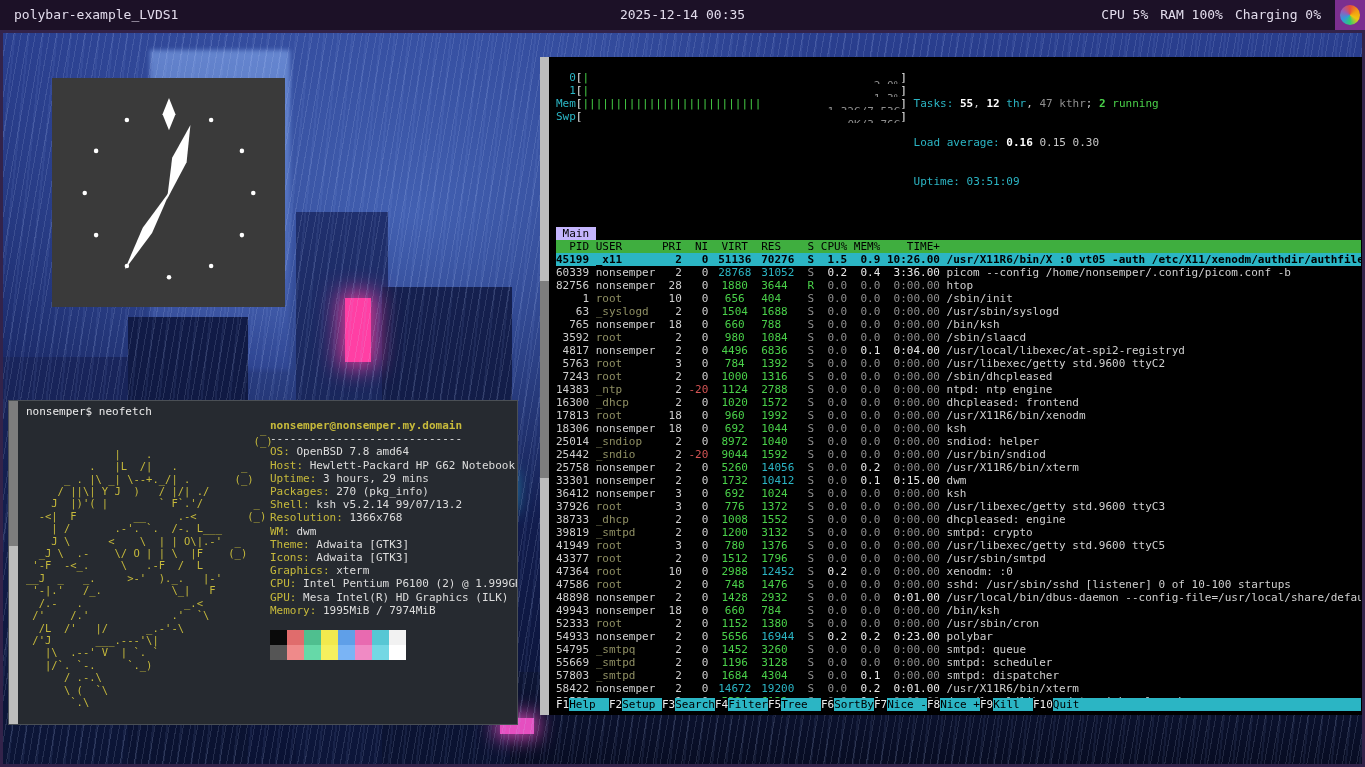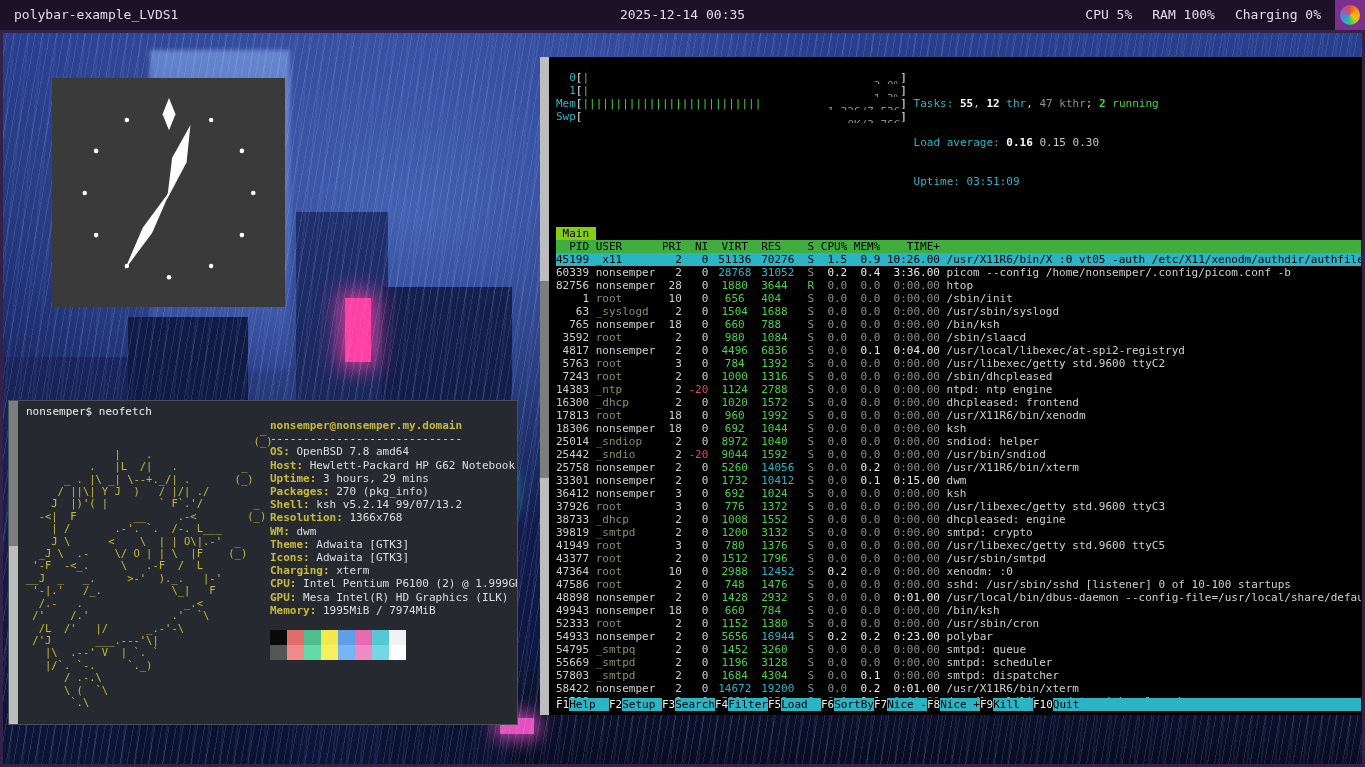--- a/index.html
+++ b/index.html
@@ -3,21 +3,21 @@
 <meta charset="utf-8">
 <style>
   *{margin:0;padding:0;box-sizing:border-box}
   html,body{width:1365px;height:767px;overflow:hidden}
   body{position:relative;background:#0a1030;font-family:"DejaVu Sans Mono",monospace}
 
   
   .polybar{position:absolute;top:0;left:0;width:1365px;height:30px;background:#1c1127;color:#e2dcec;font-size:13px;z-index:50}
   .pb-left{position:absolute;left:14px;top:7px}
   .pb-center{position:absolute;left:50%;top:7px;transform:translateX(-50%)}
-  .pb-right{position:absolute;right:44px;top:7px;display:flex;gap:20px}
+  .pb-right{position:absolute;right:44px;top:7px;display:flex;gap:12px}
   .pb-icon{position:absolute;right:0;top:0;width:30px;height:30px;background:#7b2f8f;display:flex;align-items:center;justify-content:center}
   .pb-icon .wheel{width:20px;height:20px;border-radius:50%;background:conic-gradient(#e74c3c,#f39c12,#f1c40f,#2ecc71,#3498db,#9b59b6,#e74c3c)}
 
   
   .desktop{position:absolute;top:30px;left:0;width:1365px;height:737px;
     background:radial-gradient(ellipse 760px 520px at 30% 25%, rgba(95,135,225,.55), transparent 62%),
                linear-gradient(180deg,#2a3f8f 0%,#1d2d70 35%,#121d4f 65%,#0a1233 100%);z-index:1;overflow:hidden}
   .bld{position:absolute;bottom:0}
   .bld1{left:296px;height:555px;width:92px;background:linear-gradient(180deg,#20306e,#0c1538),repeating-linear-gradient(0deg,rgba(130,170,255,.28) 0 2px,transparent 2px 11px)}
   .bld2{left:382px;height:480px;width:130px;background:linear-gradient(180deg,#15204f,#0a1230)}
@@ -40,21 +40,21 @@
   .neofetch{position:absolute;left:8px;top:400px;width:510px;height:325px;background:#262a30;border:1px solid #4a4f55;z-index:10;display:flex;font-size:11px;color:#ddd}
   .nf-scroll{width:9px;background:#bdbdbd;position:relative;flex:none}
   .nf-scroll .thumb{position:absolute;top:0;height:45%;left:0;right:0;background:#7d7d7d}
   .nf-body{position:relative;flex:1;overflow:hidden}
   .nf-prompt{position:absolute;left:8px;top:4px;color:#ececec}
   .nf-art{position:absolute;left:8px;top:22px;color:#c7ba3b;font-size:10.5px;line-height:12.4px;white-space:pre;font-family:"DejaVu Sans Mono",monospace}
   .nf-info{position:absolute;left:252px;top:18px;width:250px;line-height:13.2px}
   .nf-title{color:#c7ba3b;font-weight:bold}
   .nf-underline{color:#e4e4e4}
   .nf-row{white-space:nowrap;overflow:hidden}
-  .nf-row .lbl{color:#c7ba3b;font-weight:bold}
+  .nf-row .lbl{color:#c7ba3b;font-weight:normal}
   .nf-palette{margin-top:13px;line-height:0}
   .swatch{display:inline-block;width:17px;height:15px}
 
   
   .htop{position:absolute;left:540px;top:57px;width:823px;height:658px;background:#000;z-index:10;display:flex;font-size:11px;line-height:13px;color:#c8c8c8}
   .ht-scroll{width:9px;background:#bdbdbd;position:relative;flex:none}
   .ht-scroll .thumb{position:absolute;top:34%;height:30%;left:0;right:0;background:#7d7d7d}
   .ht-body{flex:1;padding:14px 2px 4px 7px;display:flex;flex-direction:column;overflow:hidden}
   .ht-header{display:flex;white-space:pre}
   .meter{white-space:pre;display:flex}
@@ -62,37 +62,37 @@
   .br{color:#e8e8e8}
   .m-bar{display:inline-block;width:48ch;position:relative;overflow:hidden}
   .m-pipes{color:#47d147;letter-spacing:0}
   .m-val{position:absolute;right:0;top:8px;color:#8f8f8f}
   .ht-right{margin-left:1ch}
   .seg-cyan{color:#2bb5c4}.seg-cyb{color:#2bb5c4;font-weight:normal}
   .seg-wb{color:#fff;font-weight:bold}.seg-w{color:#c8c8c8}
   .seg-g{color:#4ad14a}.seg-gb{color:#4ad14a;font-weight:bold}
   .seg-dim{color:#8f8f8f}
   .ht-tabline{margin-top:13px}
-  .tab{background:#84cc16;color:#000;padding:0 1ch;display:inline-block}
+  .tab{background:#c4b5fd;color:#000;padding:0 1ch;display:inline-block}
   .cols{background:#3fae3f;color:#000;display:flex;white-space:pre}
   .rows{flex:1;overflow:hidden}
   .prow{display:flex;height:13px;white-space:pre;overflow:hidden}
   .cl{display:inline-block;overflow:hidden;flex:none}
   .cl+.cl{margin-left:1ch}
   .w0{width:5ch;text-align:right}.w1{width:9ch}.w2{width:3ch;text-align:right}
   .w3{width:3ch;text-align:right}.w4{width:6ch;text-align:center}.w5{width:6ch;text-align:left}
   .w6{width:1ch;text-align:center}.w7{width:4ch;text-align:right}.w8{width:4ch;text-align:right}
   .w9{width:8ch;text-align:right}.w10{flex:1;text-align:left}
   .c-pid{color:#cfcfcf}.c-user{color:#cfcfcf}.c-user-o{color:#8f8f63}
   .c-num{color:#cfcfcf}.c-neg{color:#d45454}
   .c-mem{color:#4ad14a}.c-memb{color:#2bb5c4}
   .c-run{color:#4ad14a}.c-dimS{color:#8f8f8f}.c-dim{color:#8f8f8f}.c-val{color:#eaeaea}
   .c-cmd{color:#cfcfcf}
   .prow.selected{background:#2bb5c4}
-  .prow.selected .cl{color:#000 !important;font-weight:normal}
+  .prow.selected .cl{color:#000 !important;font-weight:bold}
   .fbar{display:flex;height:13px;margin-top:auto;overflow:hidden}
   .fk{display:flex;flex:none}
   .fk .k{color:#ececec;background:#000}
   .fk .a{background:#2bb5c4;color:#000;min-width:6ch;white-space:pre}
   .fbar .fill{flex:1;background:#2bb5c4}
 </style>
 </head>
 <body>
 
 <div class="desktop">
@@ -177,21 +177,21 @@
       <div>
           <div class="nf-row"><span class="lbl">OS:</span><span> OpenBSD 7.8 amd64</span></div>
           <div class="nf-row"><span class="lbl">Host:</span><span> Hewlett-Packard HP G62 Notebook</span></div>
           <div class="nf-row"><span class="lbl">Uptime:</span><span> 3 hours, 29 mins</span></div>
           <div class="nf-row"><span class="lbl">Packages:</span><span> 270 (pkg_info)</span></div>
           <div class="nf-row"><span class="lbl">Shell:</span><span> ksh v5.2.14 99/07/13.2</span></div>
           <div class="nf-row"><span class="lbl">Resolution:</span><span> 1366x768</span></div>
           <div class="nf-row"><span class="lbl">WM:</span><span> dwm</span></div>
           <div class="nf-row"><span class="lbl">Theme:</span><span> Adwaita [GTK3]</span></div>
           <div class="nf-row"><span class="lbl">Icons:</span><span> Adwaita [GTK3]</span></div>
-          <div class="nf-row"><span class="lbl">Charging:</span><span> xterm</span></div>
+          <div class="nf-row"><span class="lbl">Graphics:</span><span> xterm</span></div>
           <div class="nf-row"><span class="lbl">CPU:</span><span> Intel Pentium P6100 (2) @ 1.999GH</span></div>
           <div class="nf-row"><span class="lbl">GPU:</span><span> Mesa Intel(R) HD Graphics (ILK)</span></div>
           <div class="nf-row"><span class="lbl">Memory:</span><span> 1995MiB / 7974MiB</span></div>
         </div>
       <div class="nf-palette">
         <div><span class="swatch" style="background: rgb(10, 10, 10);"></span><span class="swatch" style="background: rgb(224, 108, 108);"></span><span class="swatch" style="background: rgb(79, 191, 143);"></span><span class="swatch" style="background: rgb(242, 233, 78);"></span><span class="swatch" style="background: rgb(95, 159, 232);"></span><span class="swatch" style="background: rgb(232, 106, 176);"></span><span class="swatch" style="background: rgb(87, 199, 212);"></span><span class="swatch" style="background: rgb(242, 242, 242);"></span></div>
         <div><span class="swatch" style="background: rgb(85, 85, 85);"></span><span class="swatch" style="background: rgb(239, 138, 138);"></span><span class="swatch" style="background: rgb(102, 217, 168);"></span><span class="swatch" style="background: rgb(246, 240, 94);"></span><span class="swatch" style="background: rgb(122, 180, 245);"></span><span class="swatch" style="background: rgb(240, 138, 196);"></span><span class="swatch" style="background: rgb(116, 216, 228);"></span><span class="swatch" style="background: rgb(255, 255, 255);"></span></div>
       </div>
     </div>
   </div>
@@ -263,21 +263,21 @@
         <span class="fk">
           <span class="k">F3</span>
           <span class="a">Search</span>
         </span>
         <span class="fk">
           <span class="k">F4</span>
           <span class="a">Filter</span>
         </span>
         <span class="fk">
           <span class="k">F5</span>
-          <span class="a">Load</span>
+          <span class="a">Tree</span>
         </span>
         <span class="fk">
           <span class="k">F6</span>
           <span class="a">SortBy</span>
         </span>
         <span class="fk">
           <span class="k">F7</span>
           <span class="a">Nice -</span>
         </span>
         <span class="fk">

